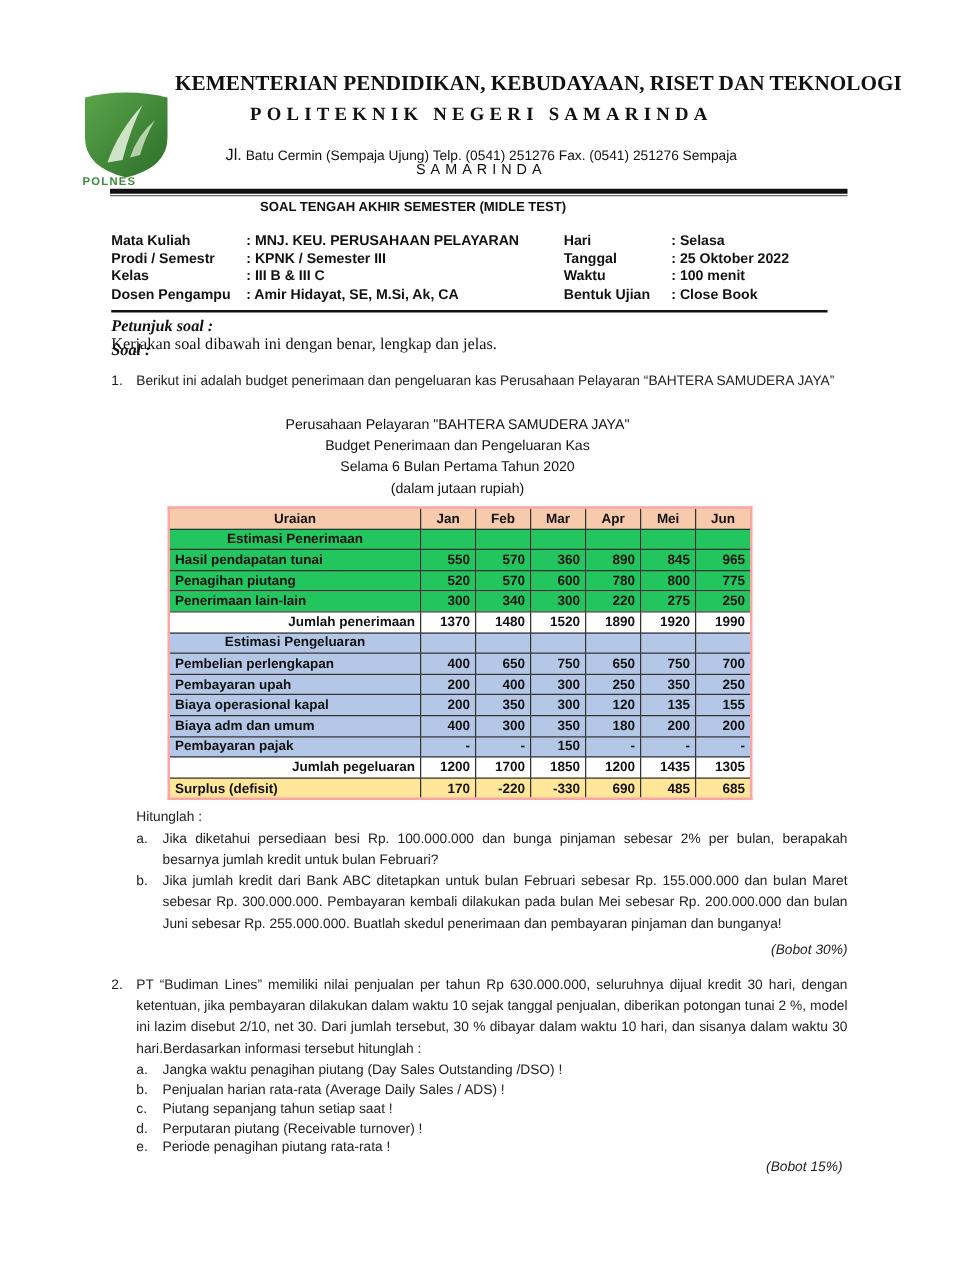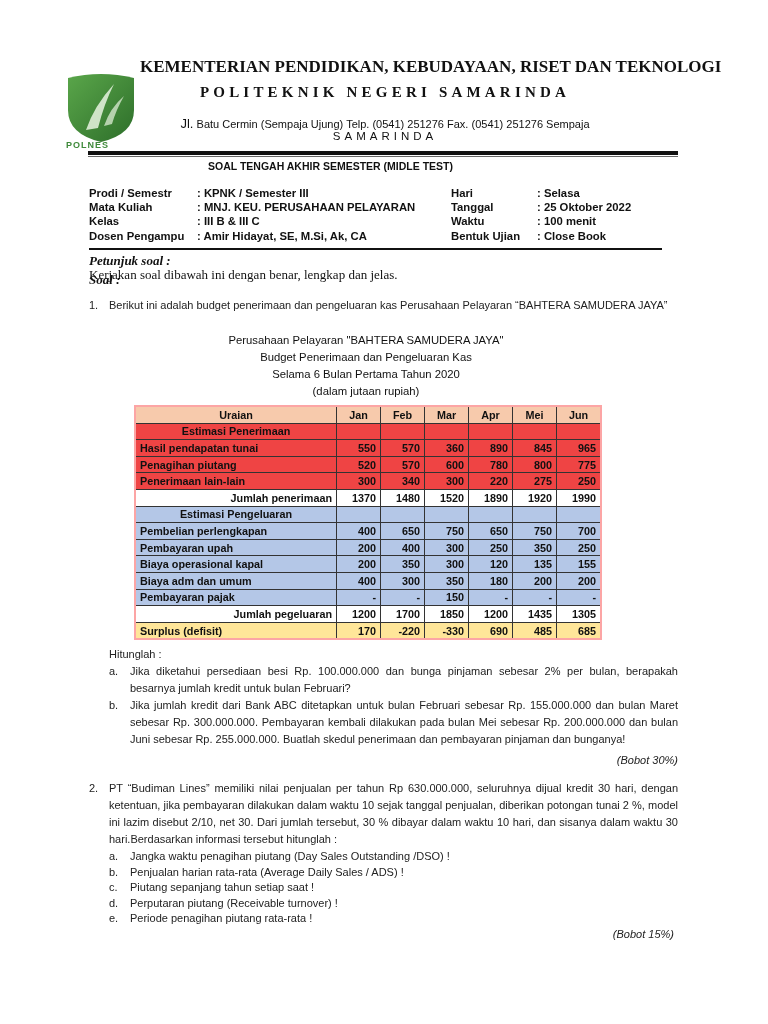--- a/index.html
+++ b/index.html
@@ -39,21 +39,21 @@
 
   .tbl-head { position:absolute; left:134px; width:464px; text-align:center; font-size:11.3px; line-height:16.5px; }
 
   table.budget { position:absolute; left:134px; top:405px; border-collapse:collapse; font-size:10.8px; font-weight:bold; }
   table.budget td { border:1px solid #333; height:15.6px; padding:0 4px; }
   table.budget td.lbl { width:192px; }
   table.budget td.num { width:35px; text-align:right; }
   table.budget td.lbl.center { text-align:center; }
   table.budget td.lbl.right { text-align:right; }
   tr.hdr td { background:#f7caac; text-align:center !important; }
-  tr.green td { background:#ef4444; }
+  tr.green td { background:#22c55e; }
   tr.white td { background:#ffffff; }
   tr.blue td { background:#b4c7e7; }
   tr.yellow td { background:#ffe699; }
   table.budget { border:2px solid #fca5a5; }
 
   .hit { position:absolute; left:109px; top:646px; }
   .sub { position:absolute; left:109px; width:569px; }
   .sub .lt { position:absolute; left:0; }
   .sub .tx { margin-left:21px; text-align:justify; }
   .bobot { position:absolute; font-style:italic; font-size:11px; color:#222; }
@@ -82,26 +82,26 @@
   <div class="lh lh2">POLITEKNIK NEGERI SAMARINDA</div>
   <div class="lh lh4"><span class="jl">Jl.</span><span> Batu Cermin (Sempaja Ujung) Telp. (0541) 251276 Fax. (0541) 251276 Sempaja</span></div>
   <div class="lh lh5">SAMARINDA</div>
   <div class="rule-thick"></div>
   <div class="rule-thin"></div>
 
   <div class="title">SOAL TENGAH AKHIR SEMESTER (MIDLE TEST)</div>
 
   <div class="info info-l">
     <div class="row">
+        <span class="k">Mata Kuliah</span>
+        <span>: MNJ. KEU. PERUSAHAAN PELAYARAN</span>
+      </div>
+    <div class="row">
         <span class="k">Prodi / Semestr</span>
         <span>: KPNK / Semester III</span>
-      </div>
-    <div class="row">
-        <span class="k">Mata Kuliah</span>
-        <span>: MNJ. KEU. PERUSAHAAN PELAYARAN</span>
       </div>
     <div class="row">
         <span class="k">Kelas</span>
         <span>: III B &amp; III C</span>
       </div>
     <div class="row">
         <span class="k">Dosen Pengampu</span>
         <span>: Amir Hidayat, SE, M.Si, Ak, CA</span>
       </div>
   </div>

